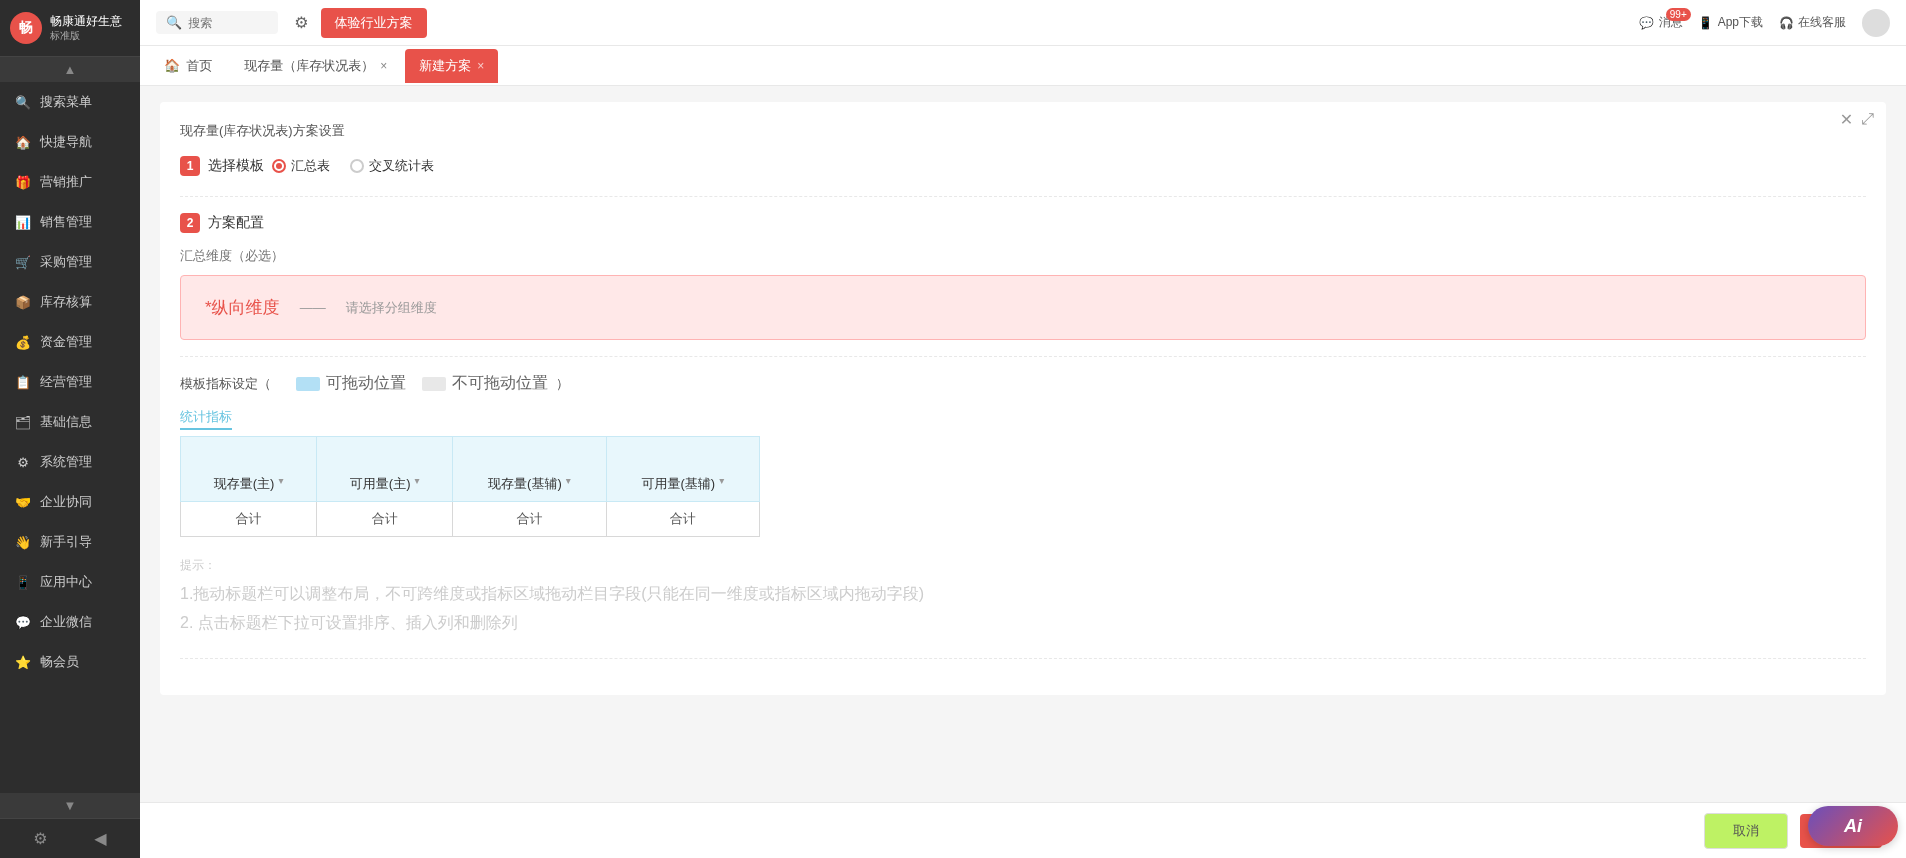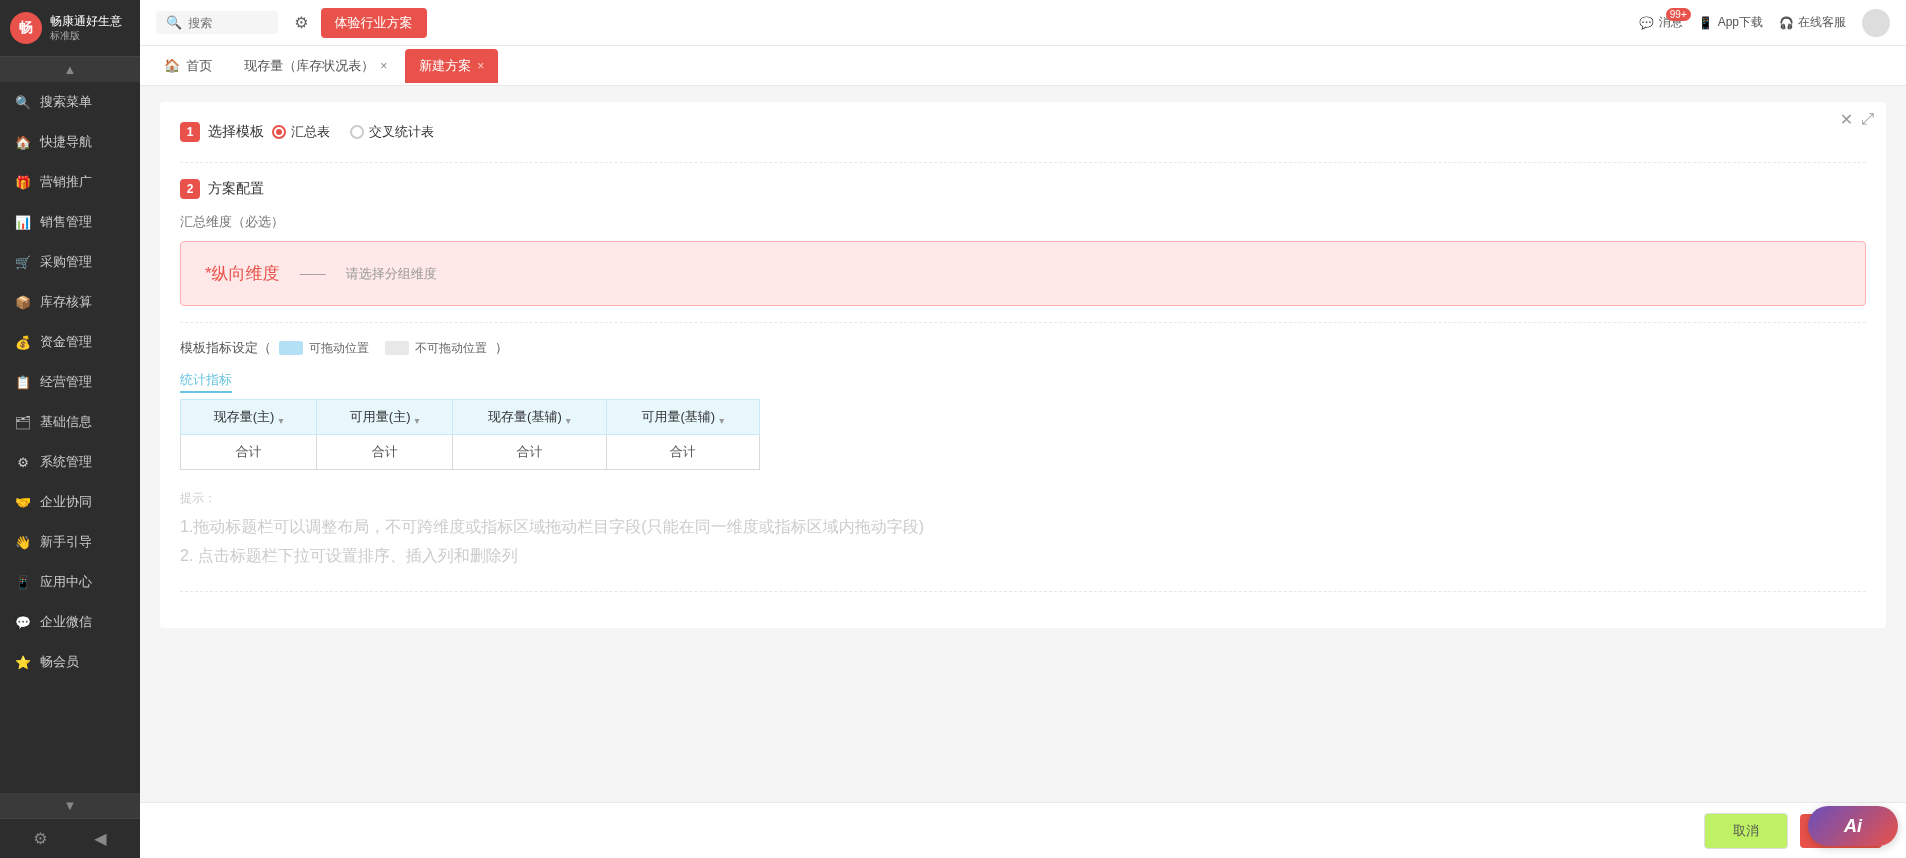--- a/index.html
+++ b/index.html
@@ -230,21 +230,21 @@
       border-radius: 4px;
       padding: 20px 24px;
       display: flex;
       align-items: center;
       gap: 20px;
       margin-bottom: 16px;
     }
     .field-required { color: #e8524a; font-size: 17px; }
     .field-dash { color: #999; font-size: 13px; }
     .field-placeholder { color: #999; font-size: 13px; }
-    .indicator-legend { display: flex; align-items: center; gap: 16px; font-size: 12px; color: #666; }
+    .indicator-legend { display: flex; align-items: center; gap: 16px; font-size: 16px; color: #666; margin-left: 17px; }
     .legend-item { display: flex; align-items: center; gap: 6px; }
     .legend-box-draggable {
       width: 24px; height: 14px;
       background: #b3e0f5;
       border-radius: 2px;
     }
     .legend-box-fixed {
       width: 24px; height: 14px;
       background: #e8e8e8;
       border-radius: 2px;
@@ -277,23 +277,24 @@
     .stat-table td {
       border: 1px solid #d8d8d8;
       padding: 8px 16px;
       text-align: center;
       font-size: 13px;
       color: #555;
       background: #fff;
     }
     .col-dropdown {
       display: inline-flex;
-      align-items: flex-end;
+      align-items: flex-start;
       gap: 4px;
       cursor: pointer;
+      margin-top: 30px;
     }
     .col-arrow { color: #999; font-size: 10px; }
 
     
     .tips-section { margin-top: 20px; }
     .tips-title { color: #ccc; font-size: 12px; margin-bottom: 6px; }
     .tips-item { color: #ccc; font-size: 16px; line-height: 1.8; }
 
     
     .save-row {
@@ -508,20 +509,21 @@
     </div>
   </div>
 
   <div class="content">
     <div class="panel">
       <div class="panel-top-actions">
         <span class="panel-action">✕</span>
         <span class="panel-action">⤢</span>
       </div>
 
+      <div class="panel-title">现存量(库存状况表)方案设置</div>
 
       <div class="step-section">
         <div class="step-header">
           <div class="step-badge">1</div>
           <span class="step-label">选择模板</span>
           <div class="radio-group">
             <label class="radio-item">
               <div class="radio-dot checked"></div>
               <span>汇总表</span>
             </label>

